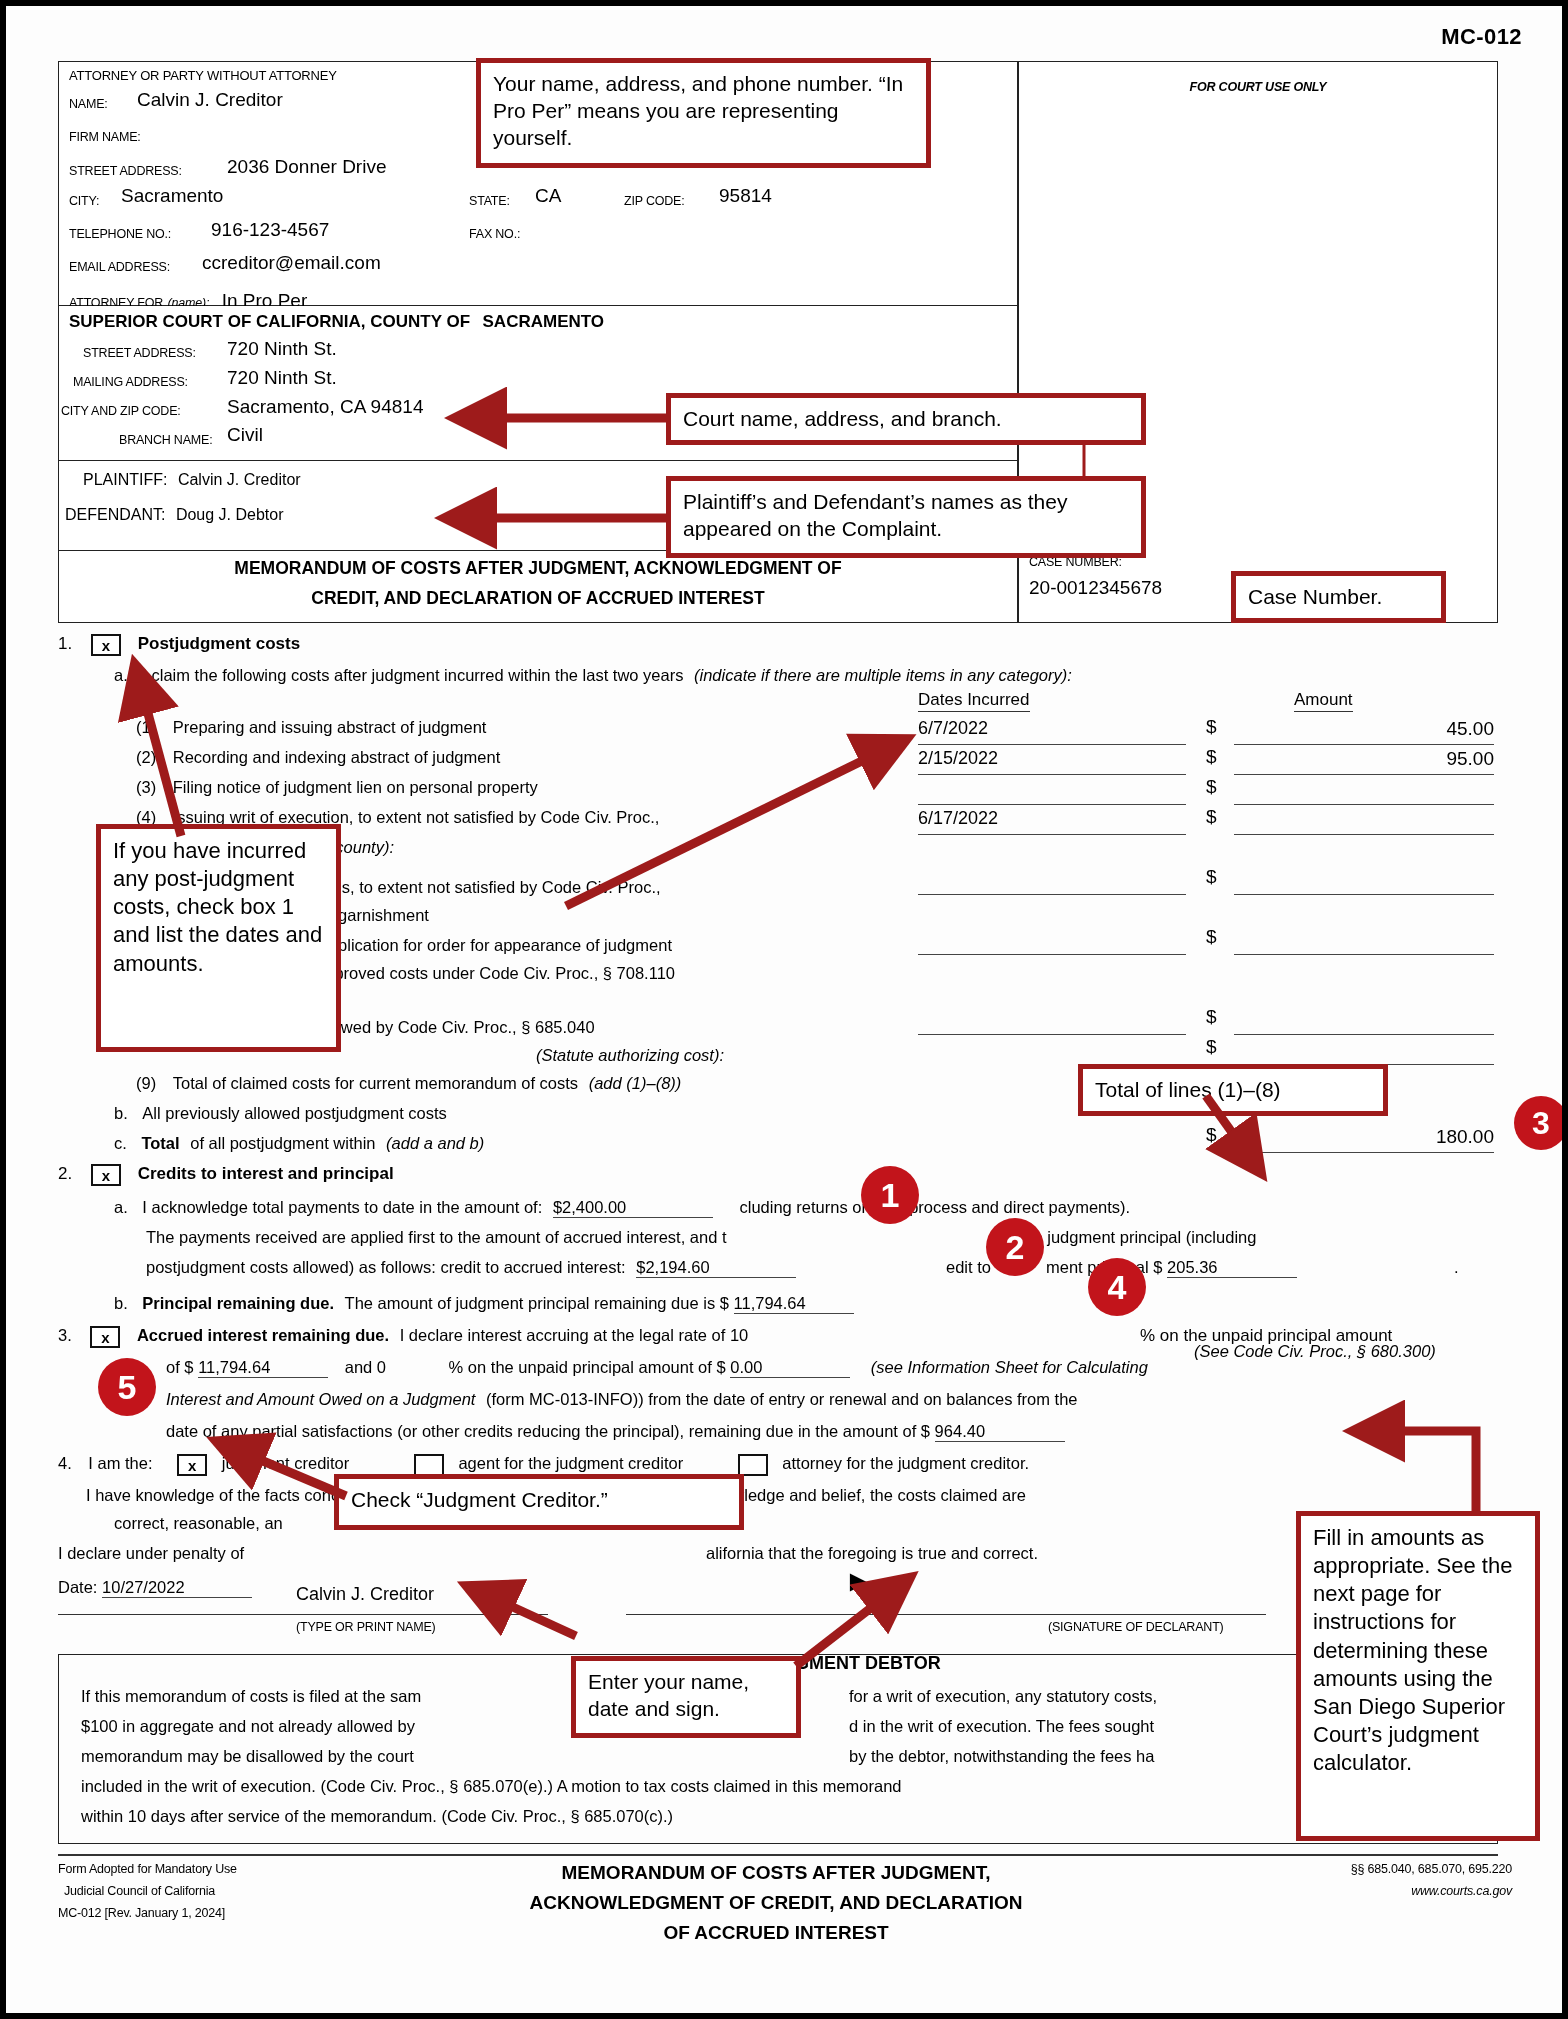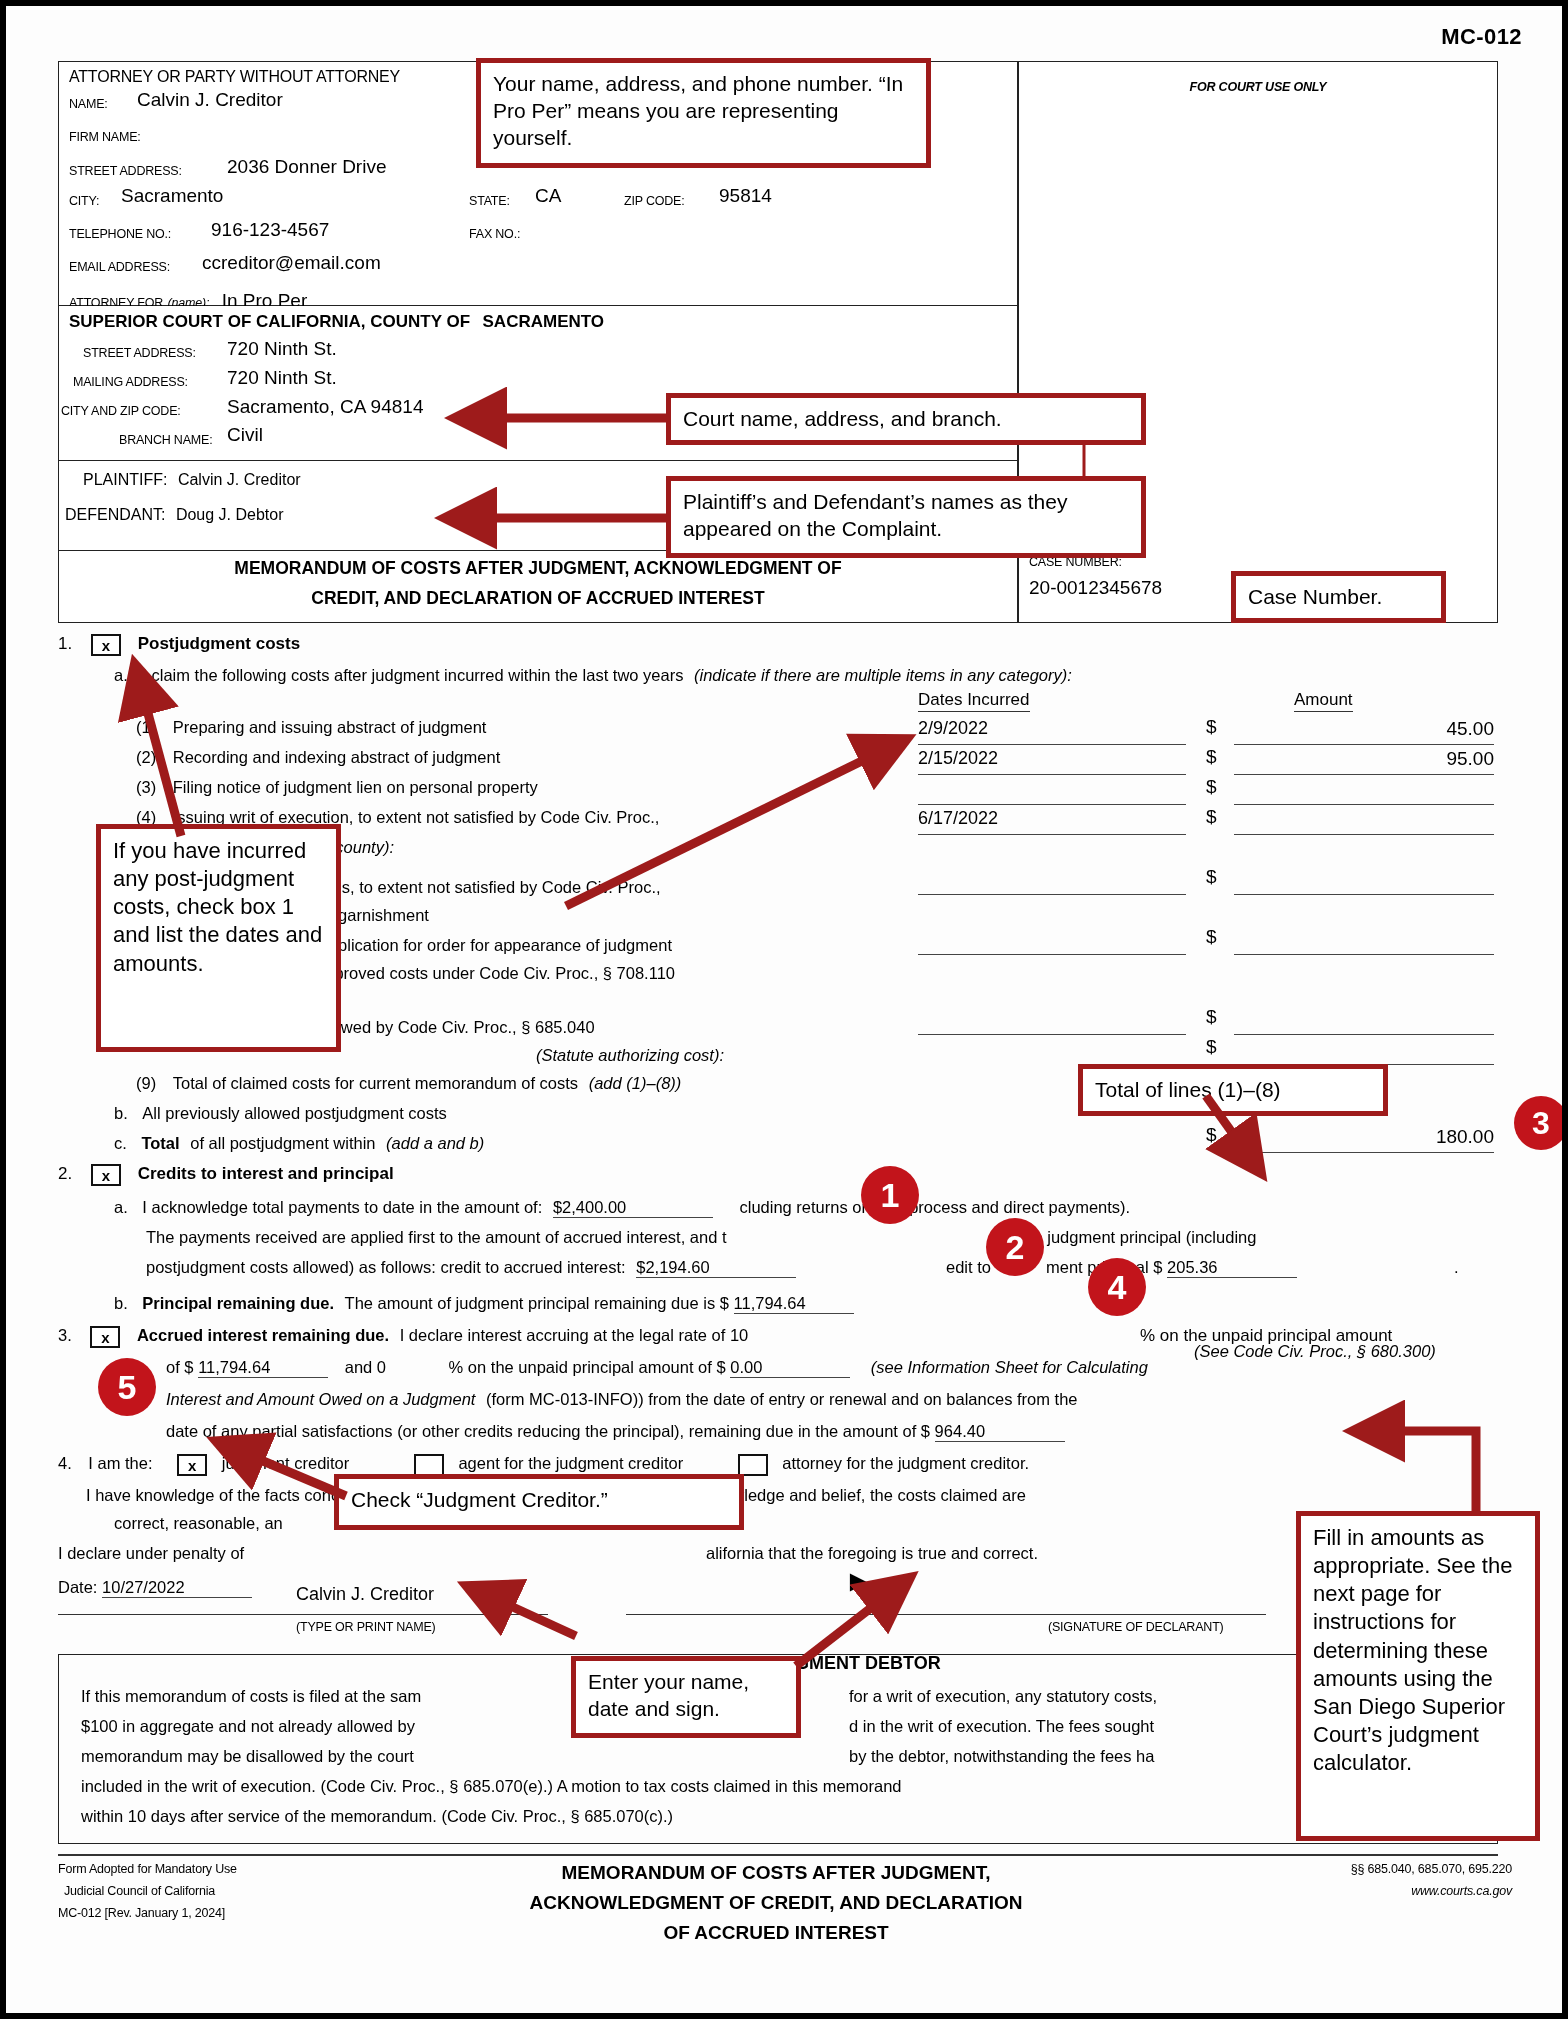--- a/index.html
+++ b/index.html
@@ -15,21 +15,21 @@
     border:6px solid #000;
     box-sizing:border-box;
   }
   #sheet {
     position:absolute; left:0; top:0; right:0; bottom:0;
     background:#fdfdfd;
   }
 
   
   .abs { position:absolute; }
-  .lbl { font-size:16px; letter-spacing:-0.2px;text-align:center; }
+  .lbl { font-size:13px; letter-spacing:-0.2px;text-align:center; }
   .cap { font-size:12.5px; letter-spacing:-0.2px; }
   .val { font-size:19px; }
   .bold { font-weight:bold; }
   .ital { font-style:italic; }
 
   
   .formbox { border:1.6px solid #222; box-sizing:border-box; background:#fff; }
 
   
   .cbox {
@@ -182,21 +182,21 @@
     <span style="margin-left:12px;">Issuing writ of execution, to extent not satisfied by Code Civ. Proc.,</span>
   </div>
   <div class="abs ital" style="left:300px; top:832px; font-size:16.5px;">cify county):</div>
   <div class="abs" style="left:300px; top:872px; font-size:16.5px;">s fees, to extent not satisfied by Code Civ. Proc.,</div>
   <div class="abs" style="left:300px; top:900px; font-size:16.5px;">age garnishment</div>
   <div class="abs" style="left:300px; top:930px; font-size:16.5px;">n application for order for appearance of judgment</div>
   <div class="abs" style="left:300px; top:958px; font-size:16.5px;">r approved costs under Code Civ. Proc., § 708.110</div>
   <div class="abs" style="left:300px; top:1012px; font-size:16.5px;">f allowed by Code Civ. Proc., § 685.040</div>
   <div class="abs ital" style="left:530px; top:1040px; font-size:16.5px;">(Statute authorizing cost):</div>
 
-  <div class="abs" style="left:912px; top:712px; width:268px; border-bottom:1.8px solid #444; height:26px; font-size:18px;">2/9/2022</div>
+  <div class="abs" style="left:912px; top:712px; width:268px; border-bottom:1.8px solid #444; height:26px; font-size:18px;">6/7/2022</div>
   <div class="abs" style="left:912px; top:742px; width:268px; border-bottom:1.8px solid #444; height:26px; font-size:18px;">2/15/2022</div>
   <div class="abs" style="left:912px; top:772px; width:268px; border-bottom:1.8px solid #444; height:26px; font-size:18px;"></div>
   <div class="abs" style="left:912px; top:802px; width:268px; border-bottom:1.8px solid #444; height:26px; font-size:18px;">6/17/2022</div>
   <div class="abs" style="left:912px; top:862px; width:268px; border-bottom:1.8px solid #444; height:26px; font-size:18px;"></div>
   <div class="abs" style="left:912px; top:922px; width:268px; border-bottom:1.8px solid #444; height:26px; font-size:18px;"></div>
   <div class="abs" style="left:912px; top:1002px; width:268px; border-bottom:1.8px solid #444; height:26px; font-size:18px;"></div>
 
   <div class="abs" style="left:1200px; top:710px; font-size:19px;">$</div>
   <div class="abs" style="left:1200px; top:740px; font-size:19px;">$</div>
   <div class="abs" style="left:1200px; top:770px; font-size:19px;">$</div>

